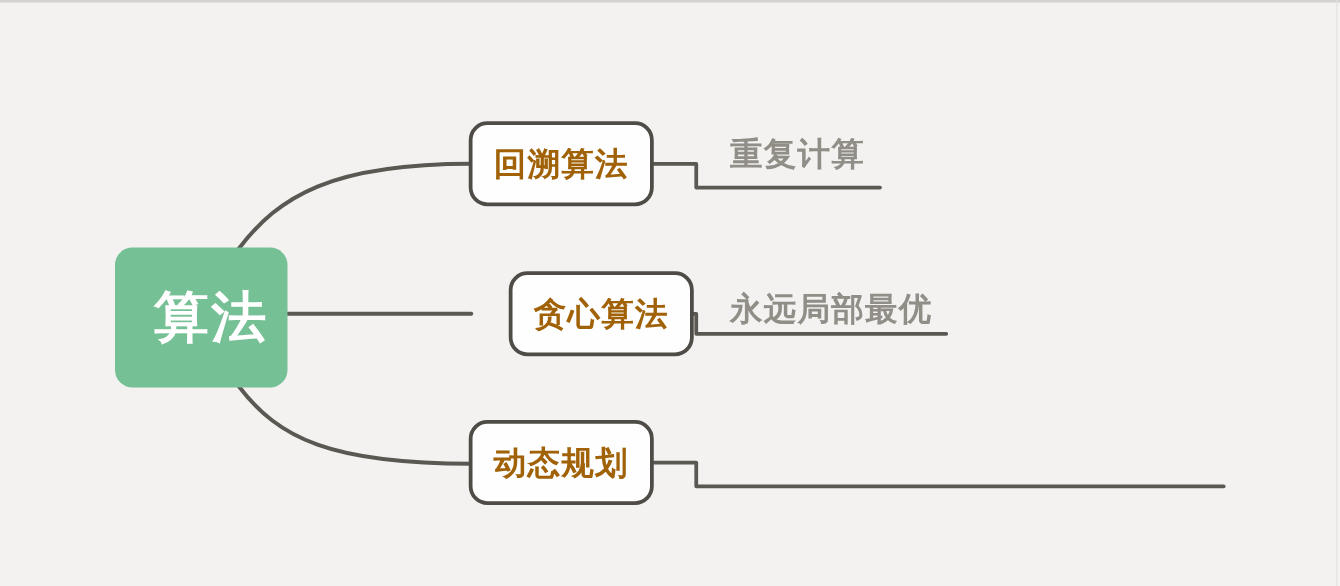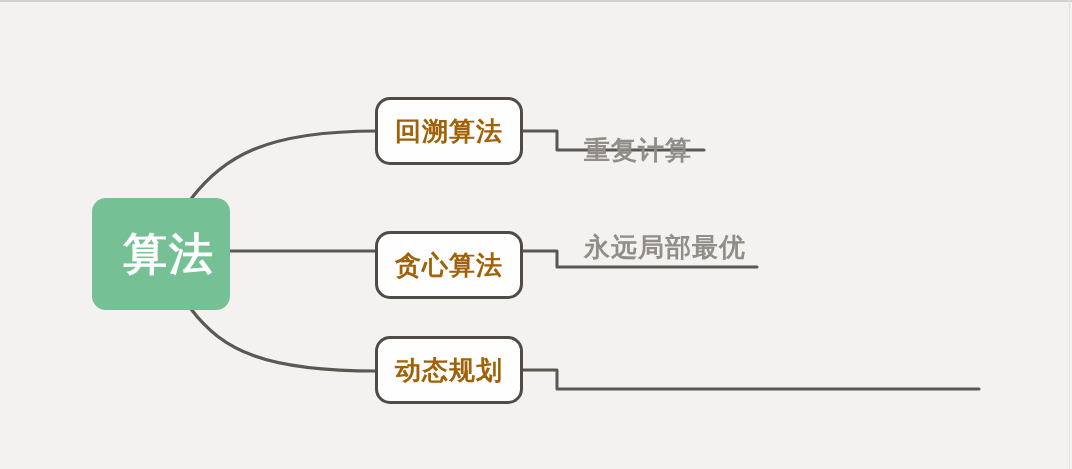--- a/index.html
+++ b/index.html
@@ -54,34 +54,34 @@
     width: 148px; height: 68px;
     background: #fefefe;
     border: 3px solid #4f4b47;
     border-radius: 15px;
     color: #a16207;
     font-size: 26px;
     font-weight: 600;
     letter-spacing: 1px;
   }
   .branch-1 { top: 97px; }
-  .branch-2 { top: 231px; }
+  .branch-2 { top: 217px; margin-left: 32px; }
   .branch-3 { top: 336px; }
   .note {
     position: absolute;
     left: 584px;
     height: 30px;
     line-height: 30px;
     color: #918e88;
     font-size: 26px;
     font-weight: 600;
     letter-spacing: 1px;
     white-space: nowrap;
   }
-  .note-1 { top: 135px; }
+  .note-1 { top: 108px; }
   .note-2 { top: 232px; }
   .note-3 { top: 353px; }
 </style>
 </head>
 <body>
 
 <div class="canvas">
 
   <div class="top-hairline"></div>
   <div class="right-hairline"></div>

